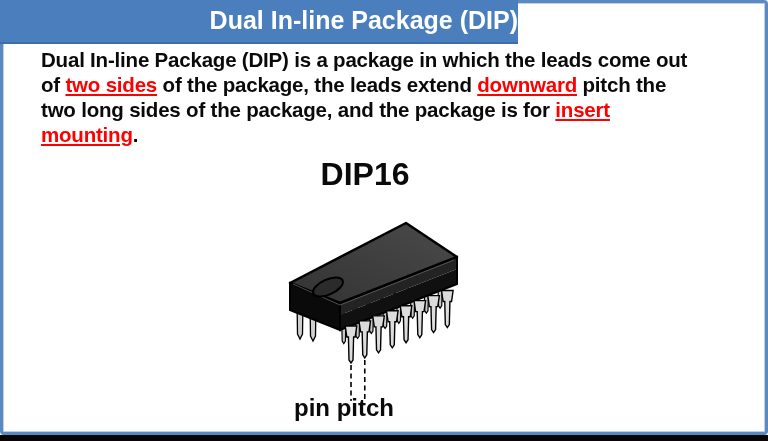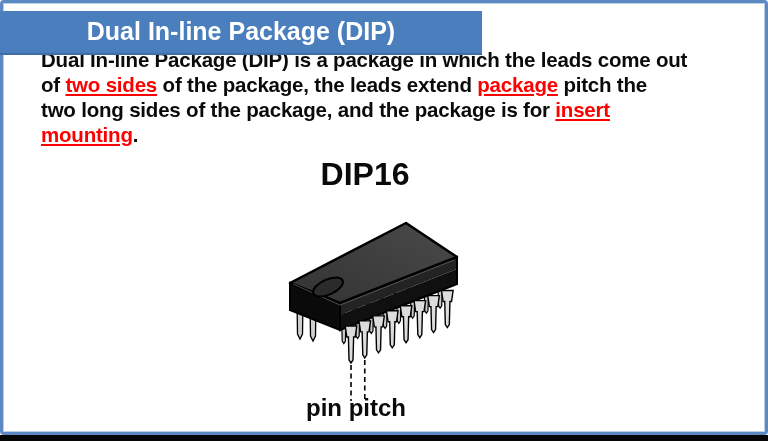--- a/index.html
+++ b/index.html
@@ -12,59 +12,59 @@
     position:absolute;left:0;top:0;right:0;bottom:6px;
     border:3px solid #5d89c3;border-radius:4px;
     box-shadow:inset 0 0 0 1px #bcd0e8;
     box-sizing:border-box;z-index:1;background:transparent;
   }
   .bottom-strip{
     position:absolute;left:0;right:0;bottom:0;height:6px;
     background:#060606;z-index:4;
   }
   .banner{
-    position:absolute;left:0;top:11px;width:482px;height:42px;
+    position:absolute;left:0;top:0;width:482px;height:42px;
     background:#4a7ebd;border-bottom:2px solid #3e6ea8;
-    z-index:3;display:flex;align-items:center;justify-content:center;
+    z-index:3;display:flex;align-items:center;justify-content:flex-end;padding-left:36px;
   }
   .banner .title{
     color:#ffffff;font-size:25px;font-weight:bold;letter-spacing:0px;
     transform:translateY(-1px);
   }
   .desc{
     position:absolute;left:21px;top:47px;width:740px;z-index:2;
     font-size:20.5px;font-weight:bold;color:#0a0a0a;
     letter-spacing:-0.2px;line-height:25px;white-space:nowrap;margin-left:20px;
   }
   .desc .red{color:#ff0000;text-decoration:underline;}
   .fig-label{
     position:absolute;left:265px;top:160px;width:200px;z-index:3;
     text-align:center;font-size:32px;font-weight:bold;color:#0a0a0a;
     line-height:28px;
   }
   .chip-wrap{
     position:absolute;left:250px;top:215px;width:260px;height:200px;z-index:2;
   }
   .caption{
-    position:absolute;left:248px;top:394px;width:216px;z-index:3;
+    position:absolute;left:236px;top:394px;width:216px;z-index:3;
     text-align:center;font-size:24px;font-weight:bold;color:#0a0a0a;
   }
 </style>
 </head>
 <body>
 
 <div class="frame"></div>
 
 <div class="banner">
   <span class="title">Dual In-line Package (DIP)</span>
 </div>
 
 <div class="desc">
     <div><span>Dual In-line Package (DIP) is a package in which the leads come out</span></div>
-    <div><span>of </span><span class="red">two sides</span><span> of the package, the leads extend </span><span class="red">package</span><span> pitch the</span></div>
+    <div><span>of </span><span class="red">two sides</span><span> of the package, the leads extend </span><span class="red">downward</span><span> pitch the</span></div>
     <div><span>two long sides of the package, and the package is for </span><span class="red">insert</span></div>
     <div><span class="red">mounting</span><span>.</span></div>
   </div>
 
 <div class="fig-label">
   <div>DIP16</div>
 </div>
 
 <div class="chip-wrap">
   <svg id="chip-svg" width="260" height="200" viewBox="0 0 260 200">

